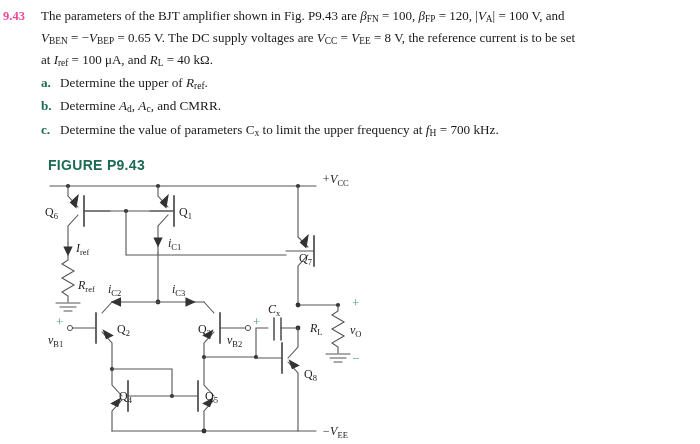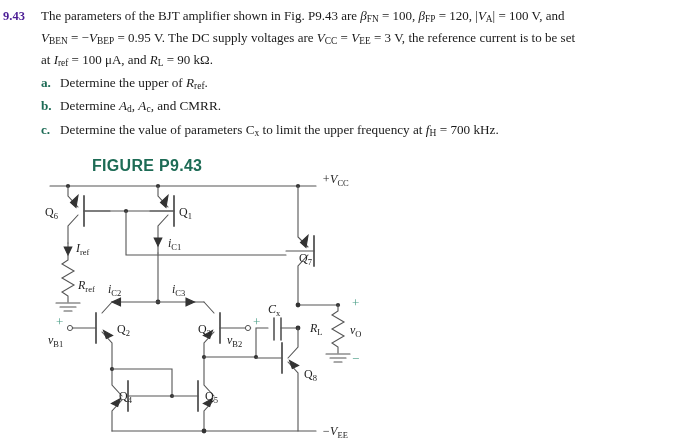--- a/index.html
+++ b/index.html
@@ -4,60 +4,60 @@
 <style>
   html,body{margin:0;padding:0;background:#ffffff;}
   body{width:700px;height:444px;overflow:hidden;
        font-family:"Liberation Serif", serif;color:#1a1a1a;}
   #page{position:relative;width:700px;height:444px;background:#fff;}
 
   
   .prob{position:absolute;left:0;top:0;width:700px;}
   .prob-num{position:absolute;left:3px;top:9px;width:34px;
             font-family:"Liberation Serif", serif;font-weight:bold;
-            font-size:12.5px;color:#4c1d95;letter-spacing:0px;}
+            font-size:12.5px;color:#ec4899;letter-spacing:0px;}
   .prob-body{position:absolute;left:41px;top:7px;width:652px;
              font-size:13px;line-height:17.5px;text-align:left;}
   .ln{display:block;white-space:nowrap;}
   .ln2{letter-spacing:0.02px;}
   .items{position:absolute;left:41px;top:73px;width:640px;font-size:13.2px;
          line-height:19px;}
   .item{position:relative;padding-left:19px;white-space:nowrap;}
   .item .mk{position:absolute;left:0;top:0;font-weight:bold;color:#1d6b55;
             font-family:"Liberation Serif", serif;}
   i.v{font-style:italic;}
   .sub{font-size:0.72em;vertical-align:-0.26em;font-style:normal;}
 
   
   .figcap{position:absolute;left:48px;top:157px;
           font-family:"Liberation Sans", sans-serif;font-weight:bold;
-          font-size:16px;color:#1d6b55;letter-spacing:0.3px;margin-left:44px;}
+          font-size:14px;color:#1d6b55;letter-spacing:0.3px;}
 
   
   #circuit{position:absolute;left:0;top:150px;width:480px;height:294px;}
   #circuit svg{display:block;}
   .lbl{font-family:"Liberation Serif", serif;font-size:12px;fill:#222;}
   .lbl-i{font-family:"Liberation Serif", serif;font-size:12px;fill:#222;
          font-style:italic;}
   .sgn{font-family:"Liberation Serif", serif;font-size:13px;fill:#4a9e87;}
 </style>
 </head>
 <body>
 
 <div id="page">
 
   <div class="prob">
     <div class="prob-num">9.43</div>
 
     <div class="prob-body">
       <span class="ln"><span>The parameters of the BJT amplifier shown in Fig. P9.43 are </span><i class="v">β</i><span class="sub">FN</span><span> = 100, </span><i class="v">β</i><span class="sub">FP</span><span> = 120, |</span><i class="v">V</i><span class="sub">A</span><span>| = 100 V, and</span></span>
 
-      <span class="ln ln2"><i class="v">V</i><span class="sub">BEN</span><span> = −</span><i class="v">V</i><span class="sub">BEP</span><span> = 0.95 V. The DC supply voltages are </span><i class="v">V</i><span class="sub">CC</span><span> = </span><i class="v">V</i><span class="sub">EE</span><span> = 3 V, the reference current is to be set</span></span>
-
-      <span class="ln"><span>at </span><i class="v">I</i><span class="sub">ref</span><span> = 100 μA, and </span><i class="v">R</i><span class="sub">L</span><span> = 90 kΩ.</span></span>
+      <span class="ln ln2"><i class="v">V</i><span class="sub">BEN</span><span> = −</span><i class="v">V</i><span class="sub">BEP</span><span> = 0.65 V. The DC supply voltages are </span><i class="v">V</i><span class="sub">CC</span><span> = </span><i class="v">V</i><span class="sub">EE</span><span> = 8 V, the reference current is to be set</span></span>
+
+      <span class="ln"><span>at </span><i class="v">I</i><span class="sub">ref</span><span> = 100 μA, and </span><i class="v">R</i><span class="sub">L</span><span> = 40 kΩ.</span></span>
     </div>
 
     <div class="items">
       <div class="item">
         <span class="mk">a.</span>
         <span>Determine the upper of </span><i class="v">R</i><span class="sub">ref</span><span>.</span>
       </div>
 
       <div class="item">
         <span class="mk">b.</span>

